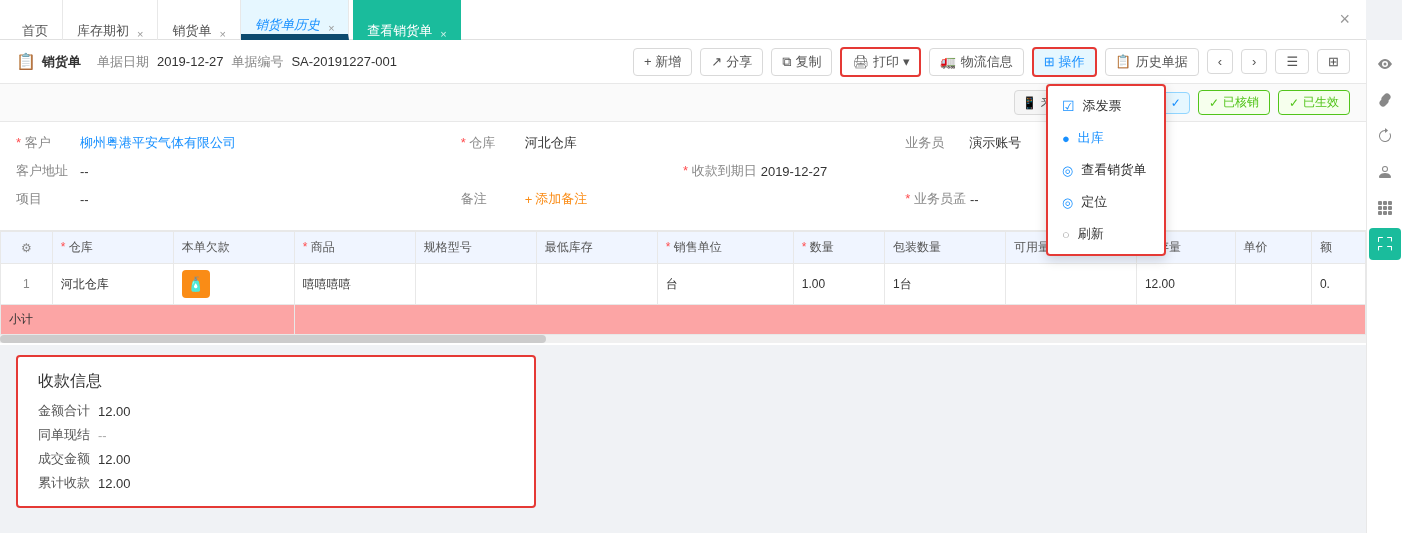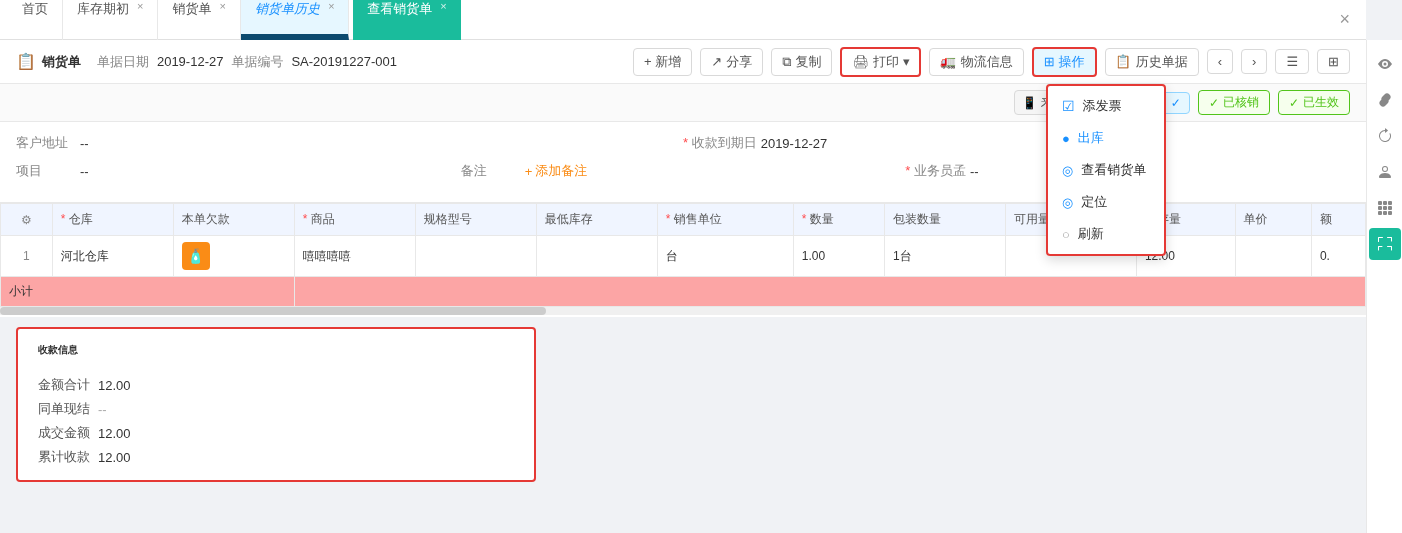--- a/index.html
+++ b/index.html
@@ -5,21 +5,21 @@
     * { box-sizing: border-box; margin: 0; padding: 0; }
     body { font-family: "Microsoft YaHei", "PingFang SC", sans-serif; font-size: 13px; background: #f0f2f5; color: #333; }
 
     
     .tab-bar {
       display: flex; align-items: center; background: #fff;
       border-bottom: 1px solid #e0e0e0; padding: 0 8px;
       height: 40px; position: relative;
     }
     .tab-item {
-      display: flex; align-items: flex-start; padding: 0 14px;
+      display: flex; align-items: flex-end; padding: 0 14px;
       height: 40px; cursor: pointer; font-size: 13px;
       border-right: 1px solid #e8e8e8; color: #555;
       gap: 6px; white-space: nowrap;
     }
     .tab-item.active {
       background: #e6f7ff; color: #1890ff; border-bottom: 6px solid #0c4a6e; font-style: italic;
     }
     .tab-item.highlight {
       background: #1abc9c; color: #fff; border-radius: 0;
       border-right: none; margin-left: 4px;
@@ -113,21 +113,21 @@
       width: 28px; height: 28px; background: #fa8c16;
       border-radius: 4px; display: inline-flex; align-items: center;
       justify-content: center; color: #fff; font-size: 14px;
     }
 
     
     .payment-section {
       background: #fff; border: 2px solid #e53935; border-radius: 4px;
       padding: 14px 20px; margin: 10px 16px; max-width: 520px;
     }
-    .payment-title { font-weight: bold; margin-bottom: 19px; font-size: 10px; }
+    .payment-title { font-weight: normal; margin-bottom: 10px; font-size: 16px; }
     .payment-grid { display: grid; grid-template-columns: 1fr; gap: 6px 24px; }
     .payment-row { display: flex; align-items: center; gap: 8px; font-size: 13px; }
     .payment-key { color: #555; white-space: nowrap; }
     .payment-val { color: #333; }
     .payment-val.red { color: #e53935; }
     .payment-val.gray { color: #aaa; }
 
     
     .dropdown-menu {
       position: absolute; background: #fff;
@@ -293,20 +293,34 @@
       <span>✓</span>
       <span>已核销</span>
     </div>
     <div class="btn-badge checked">
       <span>✓</span>
       <span>已生效</span>
     </div>
   </div>
 
   <div class="form-section">
+    <div class="form-row">
+      <div class="form-field">
+        <span class="form-label required">客户</span>
+        <span class="form-value form-link">柳州粤港平安气体有限公司</span>
+      </div>
+      <div class="form-field">
+        <span class="form-label required">仓库</span>
+        <span class="form-value">河北仓库</span>
+      </div>
+      <div class="form-field">
+        <span class="form-label">业务员</span>
+        <span class="form-value">演示账号</span>
+      </div>
+    </div>
     <div class="form-row">
       <div class="form-field">
         <span class="form-label">客户地址</span>
         <span class="form-value">--</span>
       </div>
       <div class="form-field">
         <span class="form-label required">收款到期日</span>
         <span class="form-value">2019-12-27</span>
       </div>
     </div>

